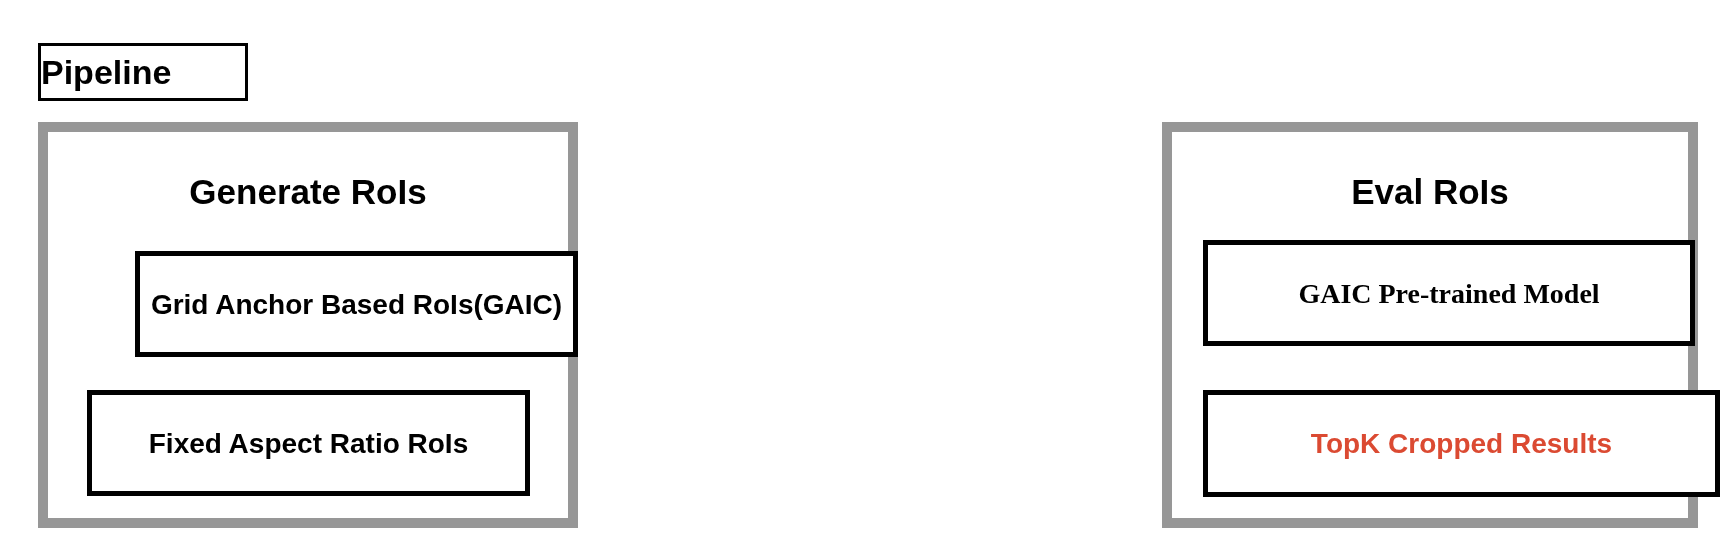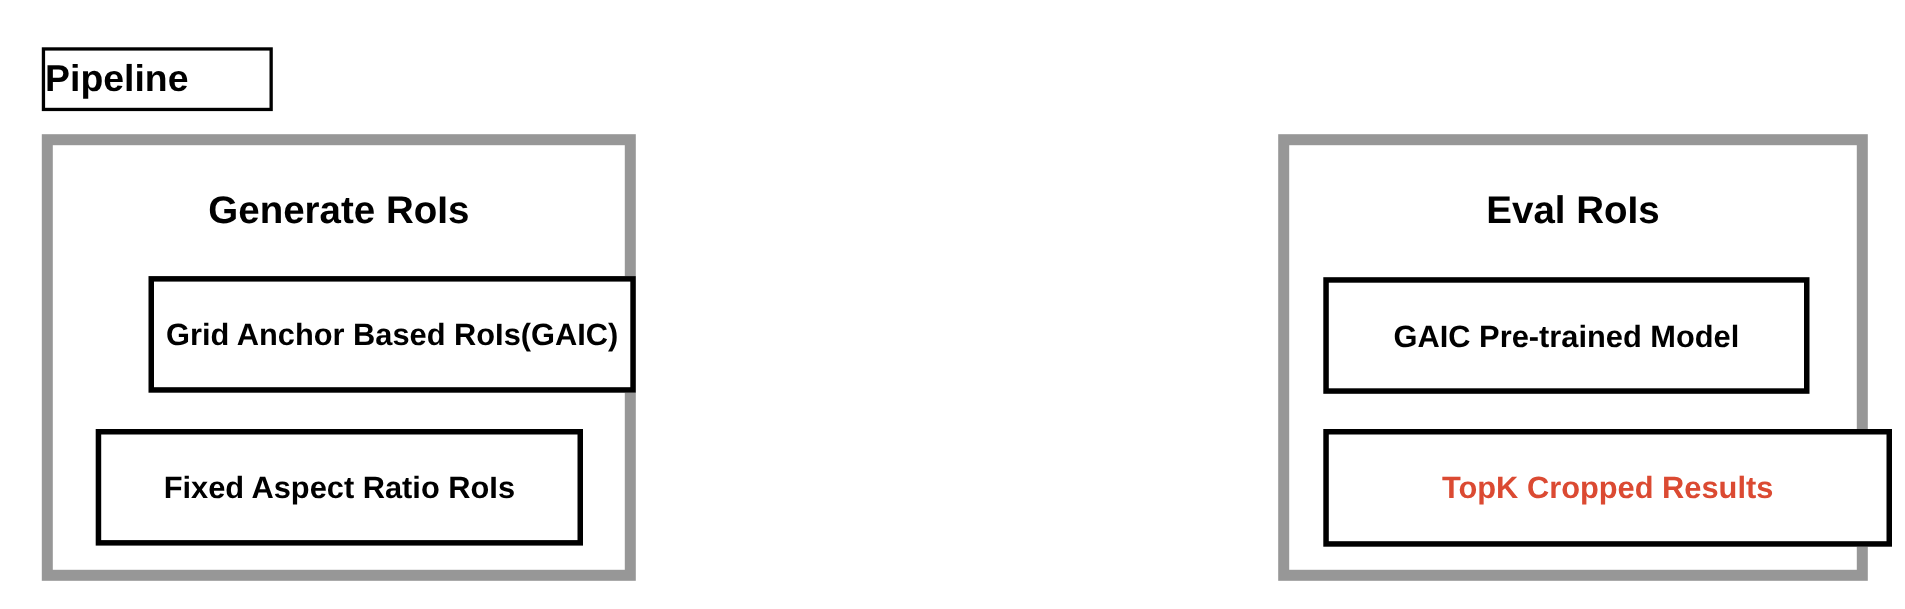--- a/index.html
+++ b/index.html
@@ -70,21 +70,21 @@
       <span class="node-label">Grid Anchor Based RoIs(GAIC)</span>
     </div>
     <div class="node" style="left:39px;top:258px;width:443px;height:106px;justify-content:center;">
       <span class="node-label">Fixed Aspect Ratio RoIs</span>
     </div>
   </section>
 
 
   <section class="panel" style="left:1162px;width:536px;">
     <div class="panel-title">Eval RoIs</div>
-    <div class="node" style="left:31px;top:120px;width:442px;height:106px;">
+    <div class="node" style="left:31px;top:108px;width:492px;height:106px;font-family:Liberation Serif, serif;">
       <span class="node-label">GAIC Pre-trained Model</span>
     </div>
     <div class="node highlight" style="left:31px;top:258px;width:517px;height:107px;">
       <span class="node-label">TopK Cropped Results</span>
     </div>
   </section>
 
 </div>
 
 </body></html>

